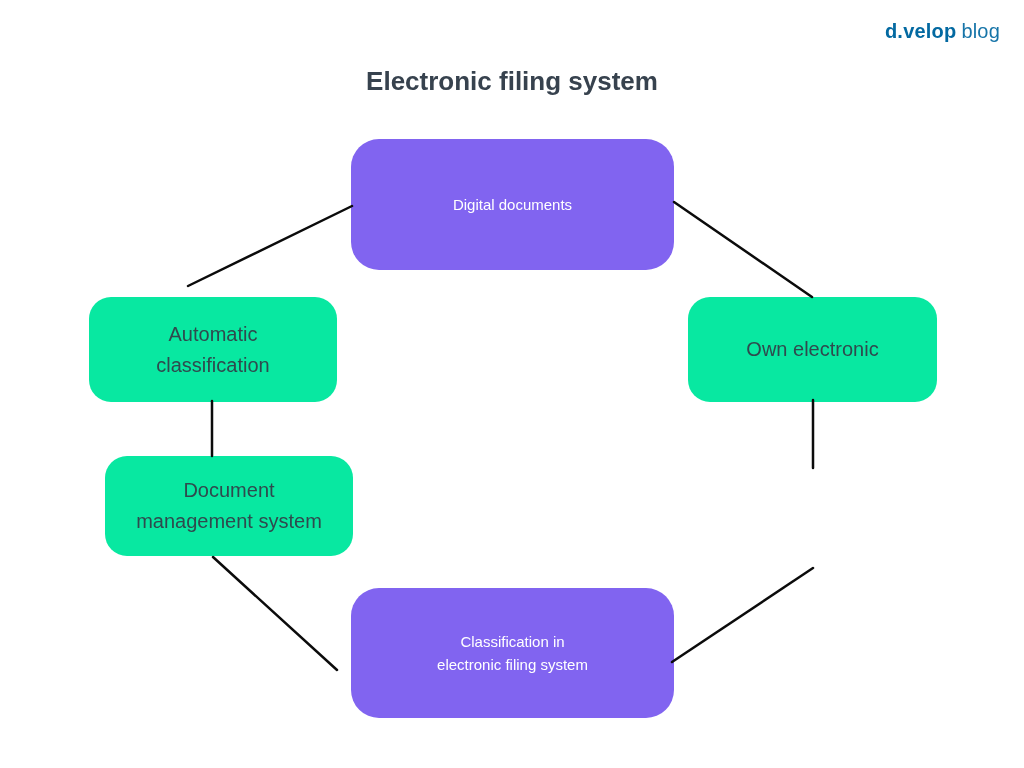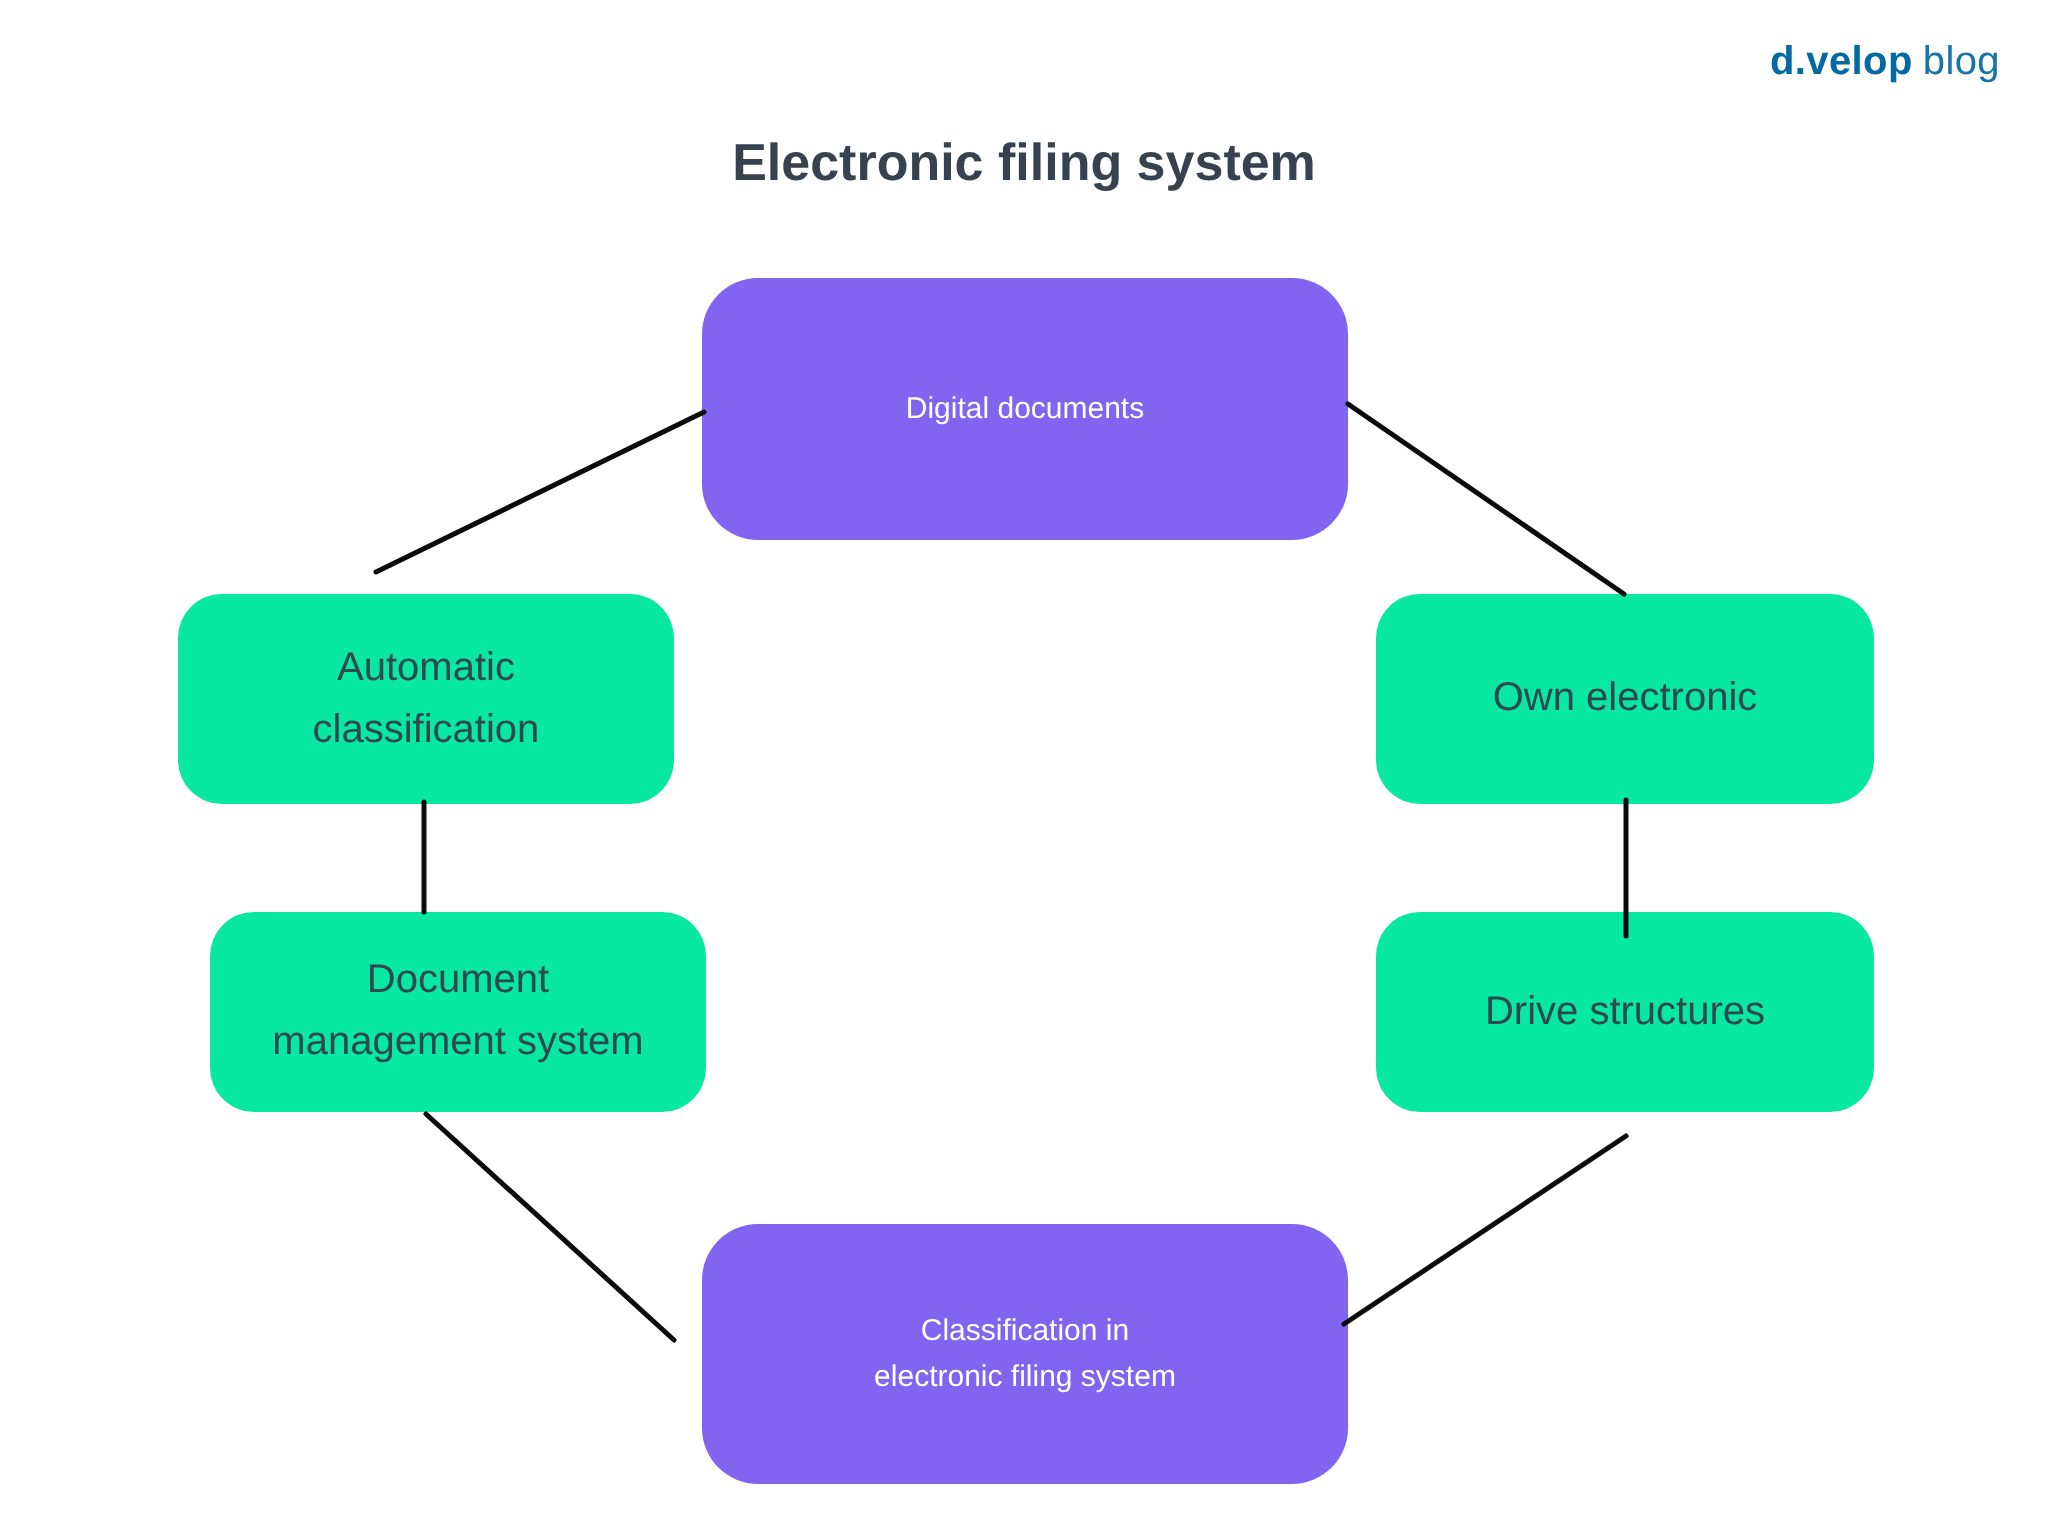--- a/index.html
+++ b/index.html
@@ -59,21 +59,21 @@
     color: #2F4A4E;
     border-radius: 22px;
     font-size: 20px;
   }
   
   #node-digital-documents        { left: 351px; top: 139px; width: 323px; height: 131px; }
   #node-automatic-classification { left:  89px; top: 297px; width: 248px; height: 105px; }
   #node-own-structuring          { left: 688px; top: 297px; width: 249px; height: 105px; }
   #node-document-management      { left:  105px; top: 456px; width: 248px; height: 100px; }
   #node-drive-structures         { left: 688px; top: 456px; width: 249px; height: 100px; }
-  #node-classification-efs       { left: 351px; top: 588px; width: 323px; height: 130px; margin-top: 24px; }
+  #node-classification-efs       { left: 351px; top: 588px; width: 323px; height: 130px; }
   .connectors {
     position: absolute;
     left: 0; top: 0;
     width: 1024px;
     height: 768px;
     pointer-events: none;
   }
 </style>
 </head>
 <body>
@@ -97,23 +97,20 @@
 
   <div class="node green" id="node-own-structuring">
     <span>Own electronic</span>
   </div>
 
   <div class="node green" id="node-document-management">
     <span>Document
 management system</span>
   </div>
 
-  <div class="node green" id="node-drive-structures">
-    <span>Drive structures</span>
-  </div>
 
   <div class="node purple" id="node-classification-efs">
     <span>Classification in
 electronic filing system</span>
   </div>
 
   <svg class="connectors" viewBox="0 0 1024 768" xmlns="http://www.w3.org/2000/svg">
       <line x1="352" y1="206" x2="188" y2="286" stroke="#0B0B0B" stroke-width="2.5" stroke-linecap="round"></line>
       <line x1="674" y1="202" x2="812" y2="297" stroke="#0B0B0B" stroke-width="2.5" stroke-linecap="round"></line>
       <line x1="212" y1="401" x2="212" y2="456" stroke="#0B0B0B" stroke-width="2.5" stroke-linecap="round"></line>

